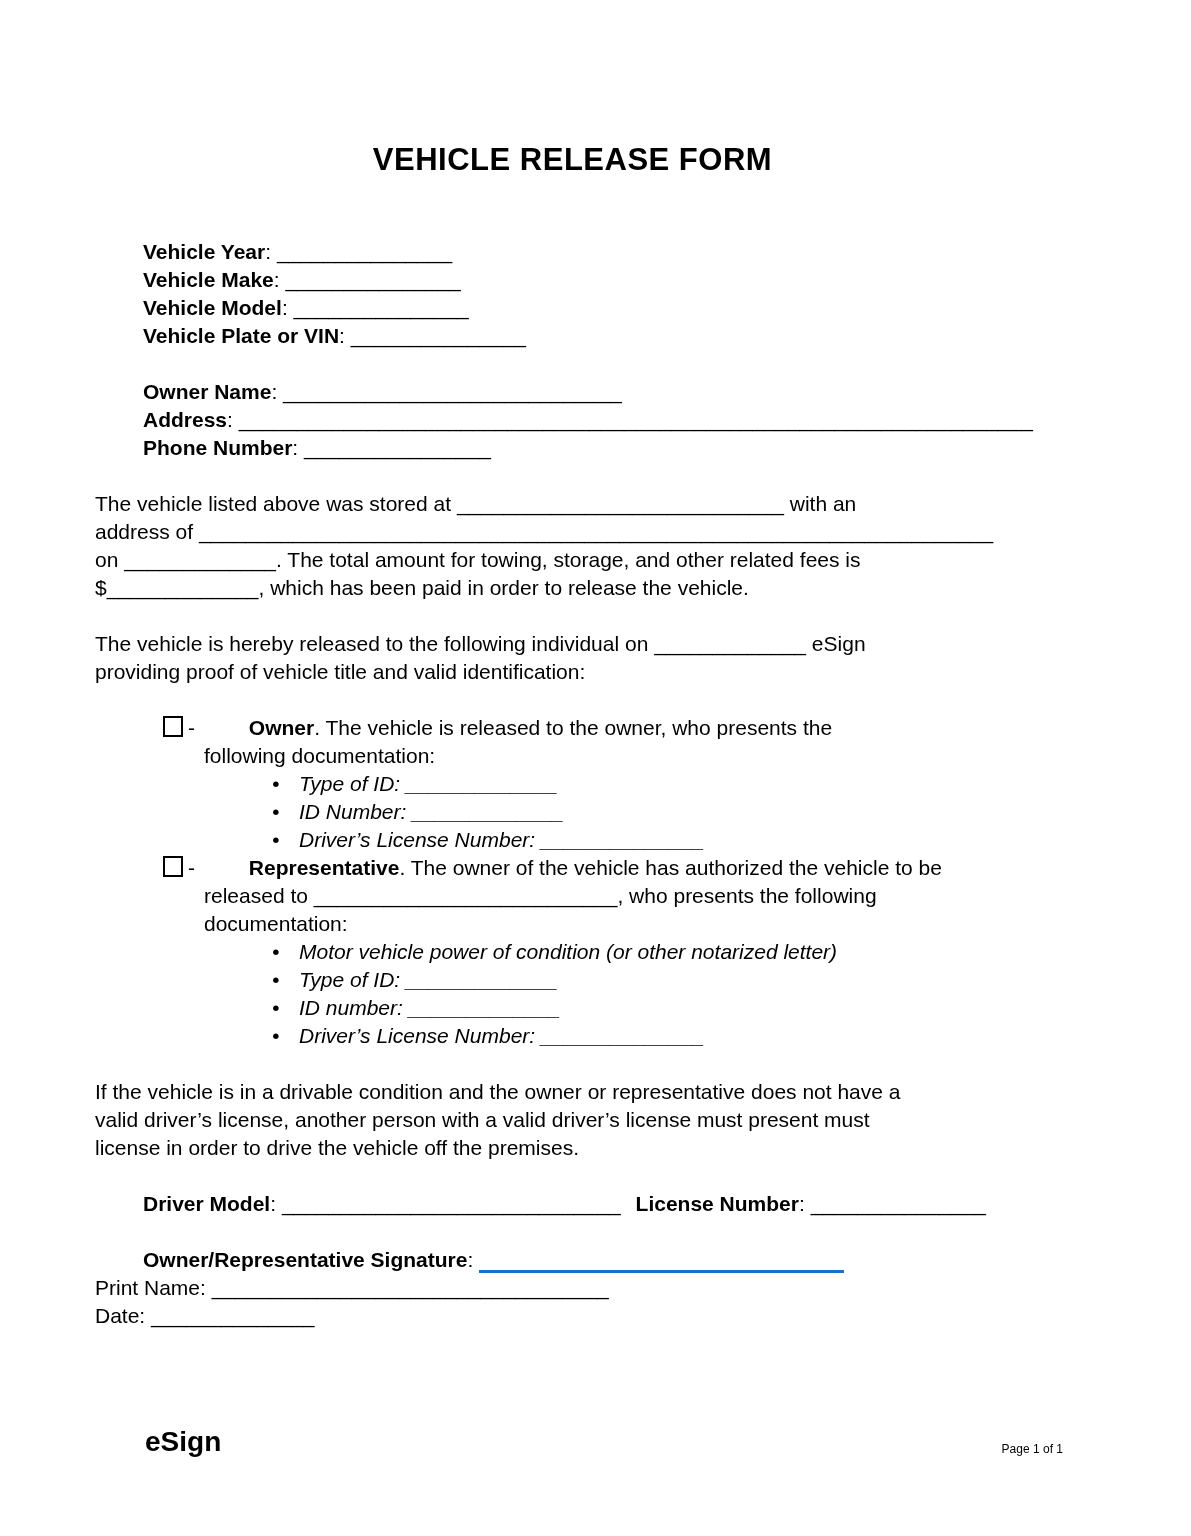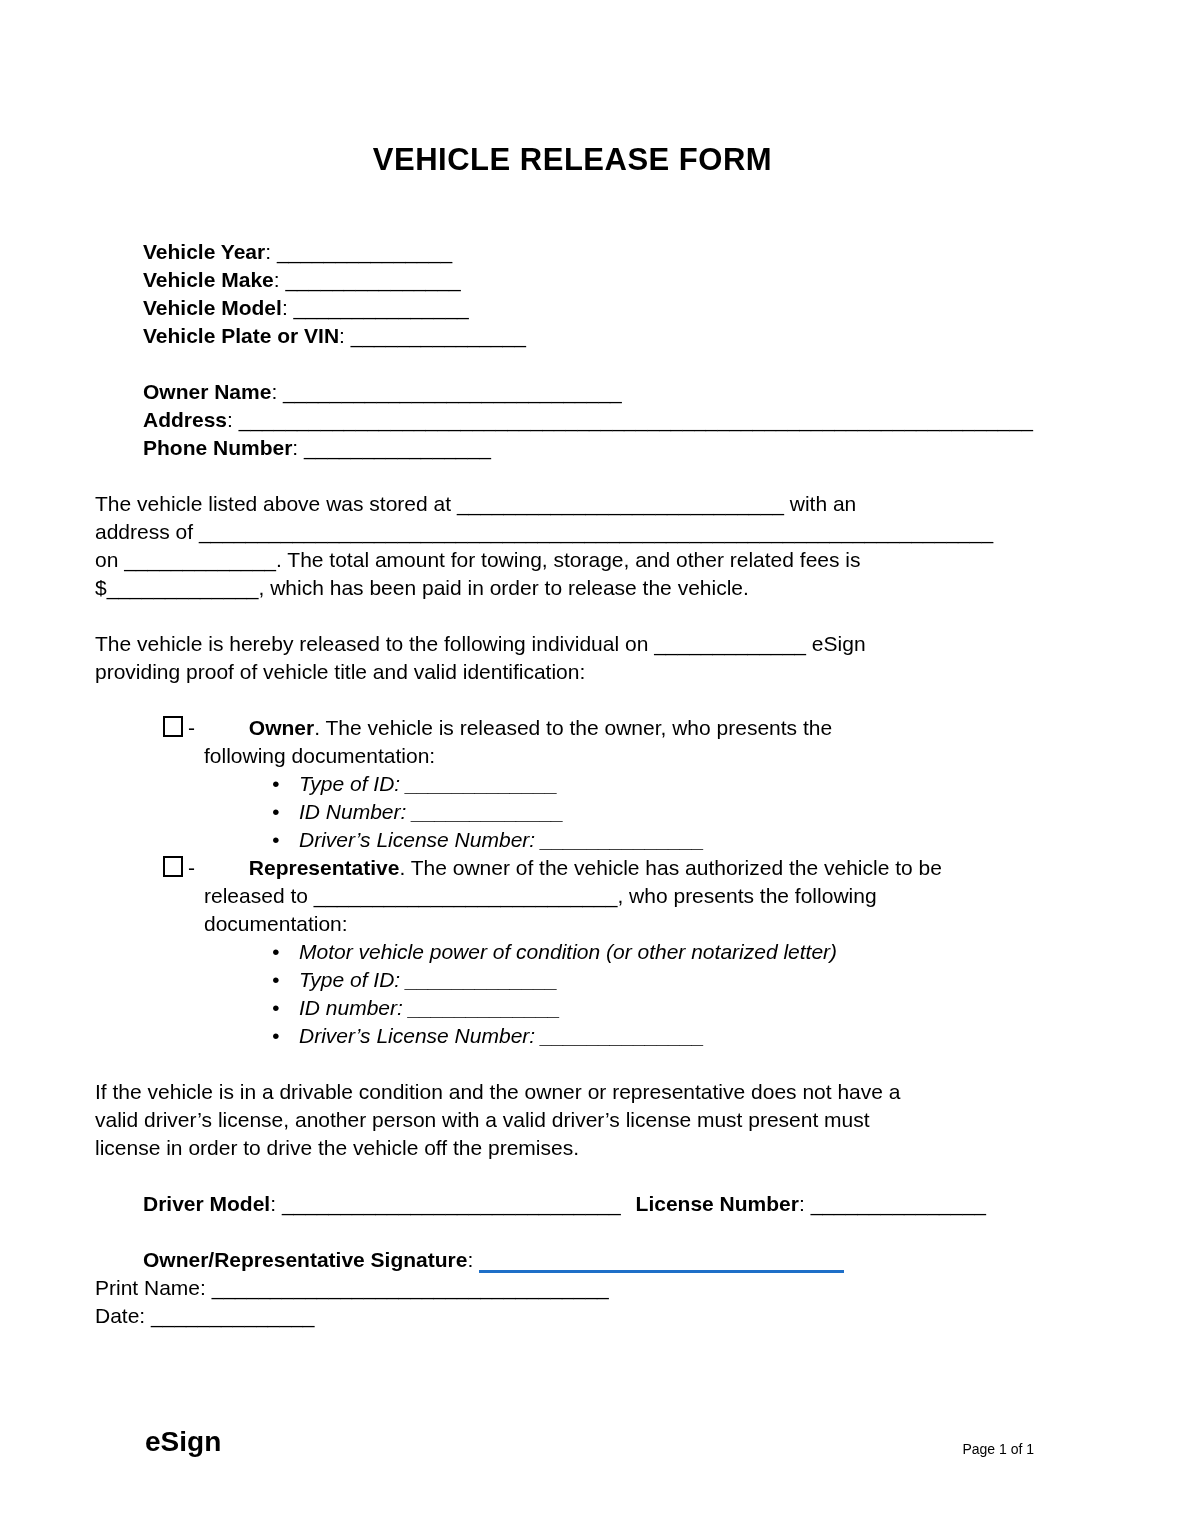--- a/index.html
+++ b/index.html
@@ -24,21 +24,21 @@
     display:inline-block;width:16px;height:17px;
     border:2.5px solid #000;margin-right:5px;vertical-align:-2px;
     background:#fff;
   }
   .sigline{
     display:inline-block;width:365px;height:18px;
     border-bottom:3px solid #1e6fc8;vertical-align:-6px;
   }
   .gap{margin-left:15px;}
   .footer-brand{position:absolute;left:145px;top:1426px;font-size:28px;font-weight:bold;line-height:32px;}
-  .footer-page{position:absolute;right:157px;top:1437px;font-size:14px;line-height:24px;}
+  .footer-page{position:absolute;right:128px;top:1437px;font-size:12px;line-height:24px;}
 </style>
 </head>
 <body>
 
 <div class="doc">
 
   <h1 class="title">VEHICLE RELEASE FORM</h1>
 
   <section class="block">
     <div class="line"><span class="b">Vehicle Year</span><span>: </span><span class="blank">_______________</span></div>

